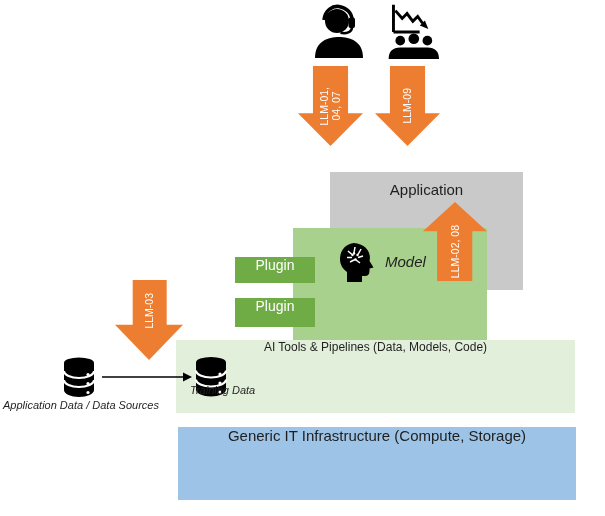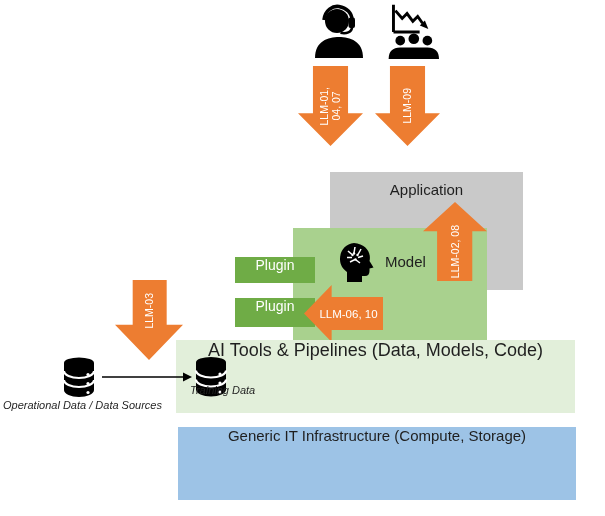--- a/index.html
+++ b/index.html
@@ -5,27 +5,27 @@
   html,body{margin:0;padding:0;background:#fff;}
   .canvas{
     position:relative;width:605px;height:516px;background:#fff;overflow:hidden;
     font-family:"Liberation Sans",sans-serif;color:#1f1f1f;
   }
   .abs{position:absolute;}
   
   .box{position:absolute;display:flex;justify-content:center;}
   .app-box{left:330px;top:172px;width:193px;height:118px;background:var(--gray);
            align-items:flex-start;padding-top:9px;box-sizing:border-box;font-size:15px;}
-  .model-box{left:293px;top:228px;width:194px;height:130px;background:var(--green_medium);}
+  .model-box{left:293px;top:228px;width:194px;height:130px;background:var(--green_medium);font-style:italic;}
   .model-label{position:absolute;left:92px;top:25px;font-size:15px;}
   .brain{position:absolute;left:45px;top:14px;}
   .plugin{left:235px;width:80px;background:var(--green_dark);color:#fff;font-size:14px;}
   .plugin1{top:257px;height:26px;}
   .plugin2{top:298px;height:29px;}
-  .ai-box{left:176px;top:340px;width:399px;height:73px;background:var(--green_pale);font-size:18px;}
+  .ai-box{left:176px;top:340px;width:399px;height:73px;background:var(--green_pale);font-size:12px;}
   .infra-box{left:178px;top:427px;width:398px;height:73px;background:var(--blue);font-size:15px;}
   
   .arrow{position:absolute;background:var(--orange);display:flex;align-items:center;justify-content:center;}
   .arrow .vlab{writing-mode:vertical-rl;transform:rotate(180deg);text-orientation:mixed;
                color:#fff;font-size:10.5px;line-height:1.15;white-space:pre-line;text-align:center;}
   .arrow .hlab{color:#fff;font-size:11.5px;}
   .a-down1{left:298px;top:66px;width:65px;height:80px;
      clip-path:polygon(23% 0%,77% 0%,77% 59%,100% 59%,50% 100%,0% 59%,23% 59%);}
   .a-down2{left:375px;top:66px;width:65px;height:80px;
      clip-path:polygon(23% 0%,77% 0%,77% 59%,100% 59%,50% 100%,0% 59%,23% 59%);}
@@ -102,23 +102,20 @@
     <span>Plugin</span>
   </div>
   <div class="box plugin plugin2">
     <span>Plugin</span>
   </div>
 
   <div class="arrow a-up">
     <span class="vlab">LLM-02, 08</span>
   </div>
 
-  <div class="arrow a-left">
-    <span class="hlab">LLM-06, 10</span>
-  </div>
 
   <div class="arrow a-down3">
     <span class="vlab">LLM-03</span>
   </div>
 
   <div class="box ai-box">
     <span>AI Tools &amp; Pipelines (Data, Models, Code)</span>
   </div>
 
   <div class="box infra-box">
@@ -143,16 +140,16 @@
   <svg class="abs" style="left:194px;top:356px" width="34" height="41" viewBox="0 0 34 40">
     <path d="M2 6 V33 C2 36.9 9 40 17 40 C25 40 32 36.9 32 33 V6 Z" fill="#000"></path>
     <ellipse cx="17" cy="6" rx="15" ry="5.5" fill="#000"></ellipse>
     <path d="M2 14 C2 17.9 9 21 17 21 C25 21 32 17.9 32 14" stroke="#fff" stroke-width="2.2" fill="none"></path>
     <path d="M2 23 C2 26.9 9 30 17 30 C25 30 32 26.9 32 23" stroke="#fff" stroke-width="2.2" fill="none"></path>
     <circle cx="26" cy="17.5" r="1.6" fill="#fff"></circle>
       <circle cx="26" cy="26.5" r="1.6" fill="#fff"></circle>
     <circle cx="26" cy="35.5" r="1.6" fill="#fff"></circle>
   </svg>
 
-  <span class="ital" style="left:3px;top:399px">Operational Data / Data Sources</span>
+  <span class="ital" style="left:3px;top:399px">Application Data / Data Sources</span>
   <span class="ital" style="left:190px;top:384px">Training Data</span>
 
 </div>
 
 </body></html>

